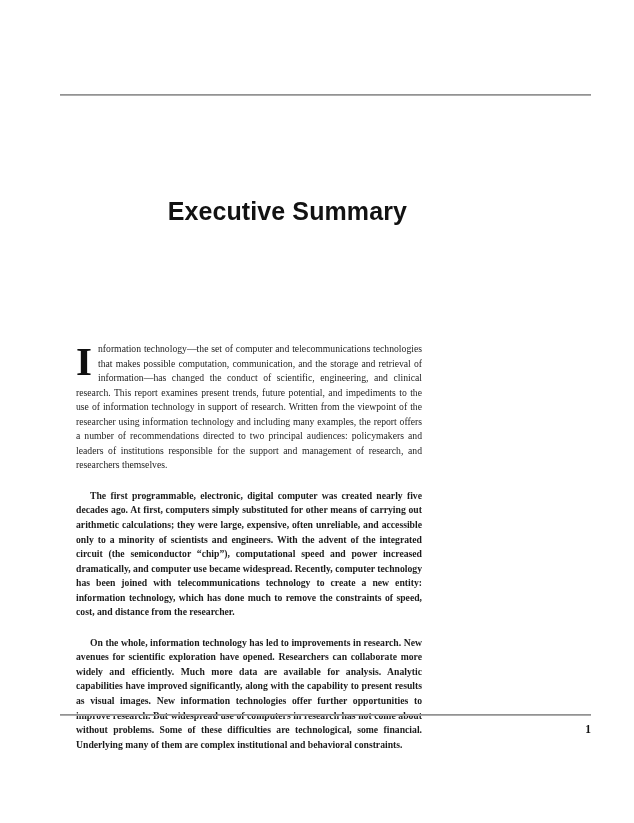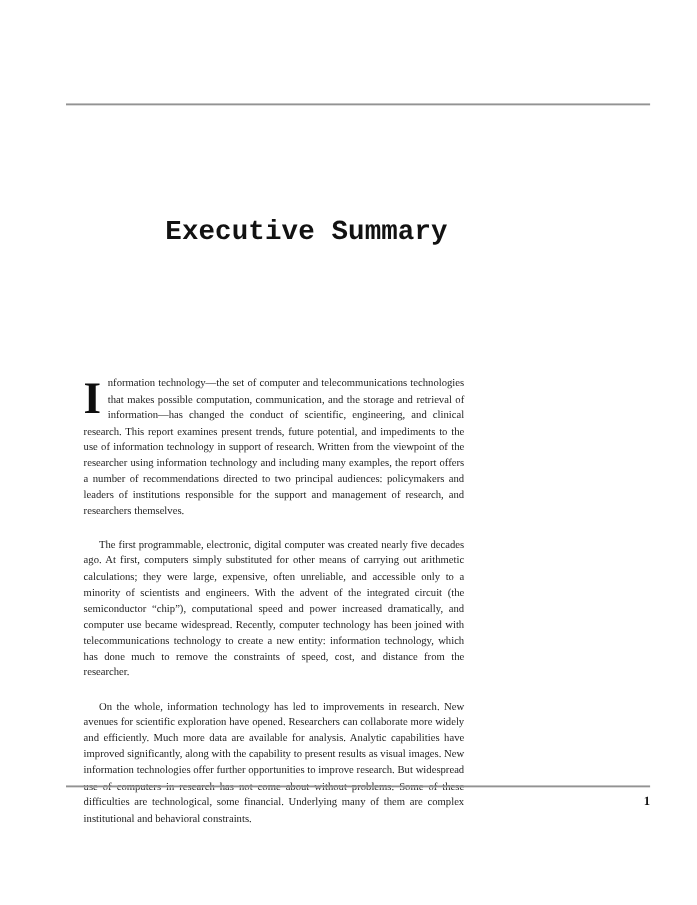--- a/index.html
+++ b/index.html
@@ -41,21 +41,21 @@
   
   .title-block {
     position: absolute;
     left: 60px;
     top: 196px;
     width: 347px;
     text-align: right;
   }
   .doc-title {
     margin: 0;
-    font-family: Liberation Mono, monospace;
+    font-family: Liberation Sans, sans-serif;
     font-weight: bold;
     font-size: 25px;
     line-height: 30px;
     letter-spacing: 0.1px;
     color: #121212;
     white-space: nowrap;
   }
 
   
   .body-column {
@@ -69,20 +69,21 @@
     margin: 16px;
     font-size: 9.7px;
     line-height: 14.55px;
     text-align: justify;
     text-justify: inter-word;
     color: #1c1c1c;
     hyphens: none;
   }
   .para + .para {
     text-indent: 14px;
+    font-weight: bold;
   }
 
   
   .para-lead::first-letter {
     float: left;
     font-family: "Liberation Serif", "DejaVu Serif", serif;
     font-weight: bold;
     font-size: 41px;
     line-height: 33px;
     padding: 2px 6px 0 0;

